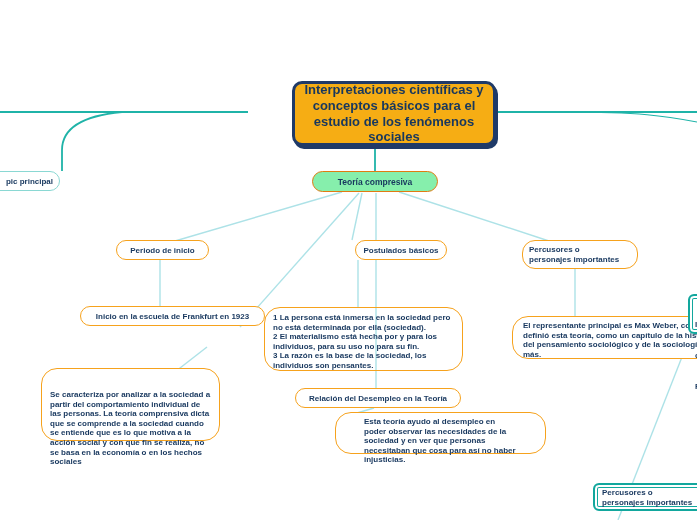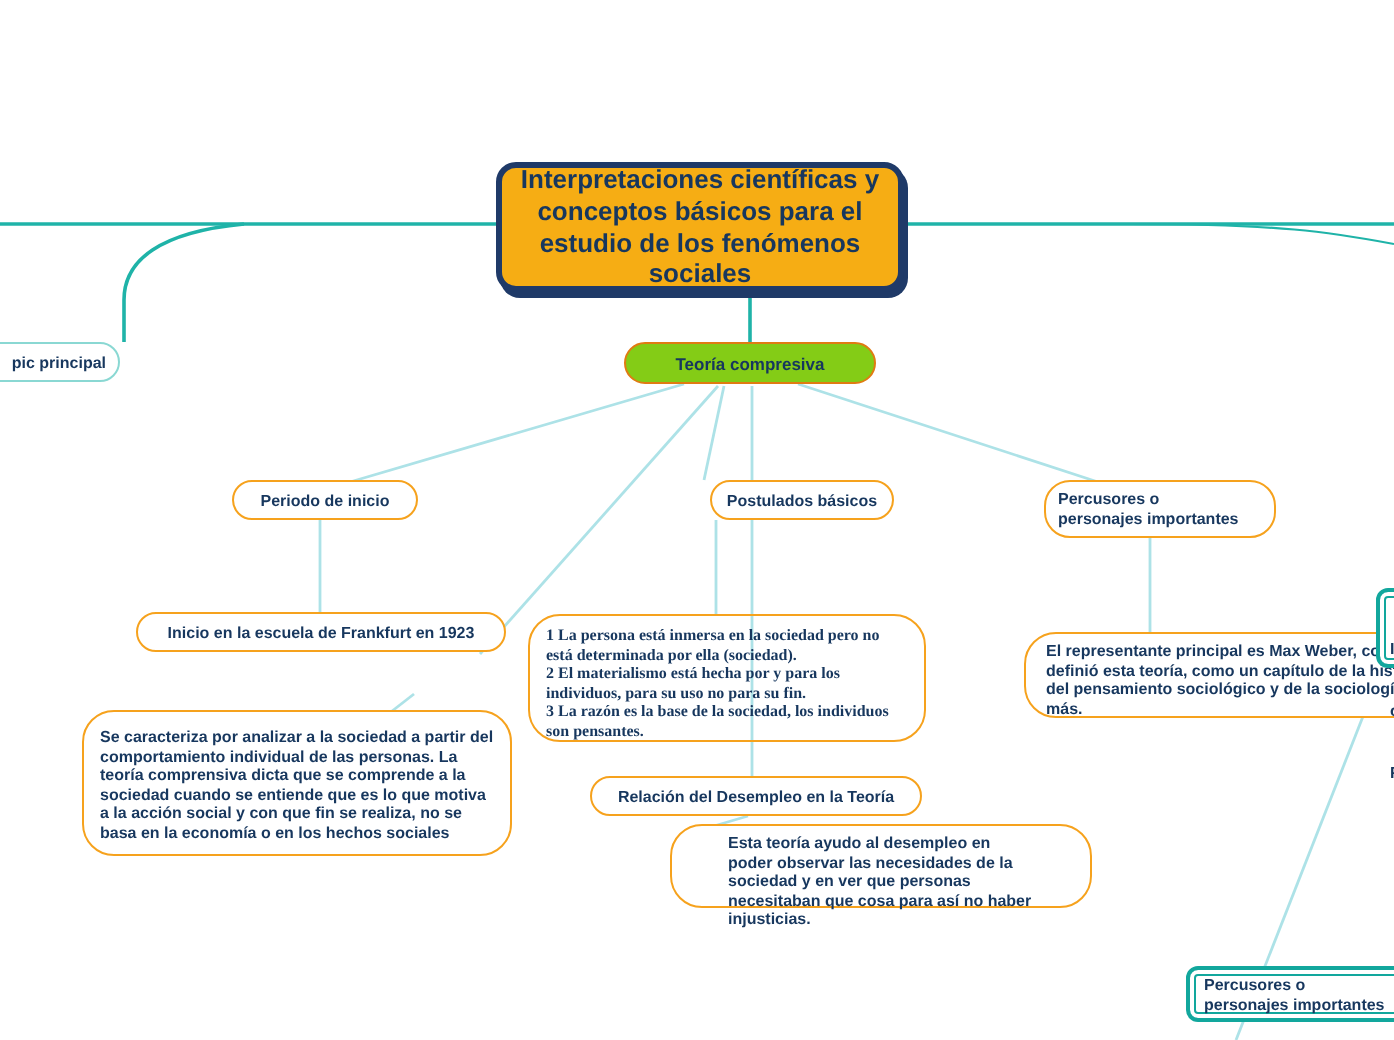--- a/index.html
+++ b/index.html
@@ -2,22 +2,22 @@
 <html><head>
 <meta charset="utf-8">
 <style>
   html,body{margin:0;padding:0;background:#fff;}
   .canvas{position:relative;width:697px;height:520px;overflow:hidden;background:#ffffff;
           font-family:"Liberation Sans", sans-serif;}
   .wires{position:absolute;left:0;top:0;z-index:0;}
   .node{position:absolute;z-index:2;box-sizing:border-box;color:#17375E;font-weight:bold;}
   .central{background:#F6AD14;border:3px solid #1F3A68;border-radius:10px;
            box-shadow:2px 3px 0 #1F3A68;font-size:13px;line-height:1.2;text-align:center;
-           display:flex;align-items:center;justify-content:center;padding:4px 8px;}
-  .root-pill{background:#84cc16;border:1px solid #E07B12;border-radius:11px;font-size:8.5px;
+           display:flex;align-items:center;justify-content:center;padding:4px 8px;margin-left:44px;}
+  .root-pill{background:#86efac;border:1px solid #E07B12;border-radius:11px;font-size:8.5px;
              display:flex;align-items:center;justify-content:center;}
   .pill{background:#ffffff;border:1.6px solid #F6A21D;border-radius:11px;font-size:8px;
         display:flex;align-items:center;justify-content:center;white-space:nowrap;}
   .pill.multiline{white-space:pre;justify-content:flex-start;text-align:left;
                   border-radius:13px;line-height:1.25;padding:0 6px;}
   .tbox{background:#ffffff;border:1.6px solid #F6A21D;border-radius:16px;font-size:8px;
         line-height:1.2;text-align:left;white-space:pre-line;}
   .tbox.transparent{background:transparent;}
   .teal-sel{background:#ffffff;border:2px solid #12A79D;border-radius:6px;
             box-shadow:inset 0 0 0 2px #ffffff, inset 0 0 0 3px #12A79D;
@@ -60,30 +60,30 @@
 
   <div class="node teal-pill" style="left:-34px;top:171px;width:94px;height:20px;padding-right:6px;">pic principal</div>
 
   <div class="node pill" style="left:116px;top:240px;width:93px;height:20px;">Periodo de inicio</div>
 
   <div class="node pill" style="left:315px;top:240px;width:92px;height:20px;margin-left:40px;">Postulados básicos</div>
 
   <div class="node pill multiline" style="left:522px;top:240px;width:116px;height:29px;">Percusores o
 personajes importantes</div>
 
-  <div class="node pill" style="left:68px;top:306px;width:185px;height:20px;">Inicio en la escuela de Frankfurt en 1923</div>
+  <div class="node pill" style="left:80px;top:306px;width:185px;height:20px;">Inicio en la escuela de Frankfurt en 1923</div>
 
 
-  <div class="node tbox transparent" style="left:264px;top:307px;width:199px;height:64px;padding:5px 8px;font-family:Liberation Serif, serif;">1 La persona está inmersa en la sociedad pero no está determinada por ella (sociedad).
+  <div class="node tbox transparent" style="left:264px;top:307px;width:199px;height:64px;padding:5px 8px;">1 La persona está inmersa en la sociedad pero no está determinada por ella (sociedad).
 2 El materialismo está hecha por y para los individuos, para su uso no para su fin.
 3 La razón es la base de la sociedad, los individuos son pensantes.</div>
 
   <div class="node tbox" style="left:472px;top:316px;width:226px;height:43px;padding:4px 10px;margin-left:40px;">El representante principal es Max Weber, concibió y definió esta teoría, como un capítulo de la historia del pensamiento sociológico y de la sociología sin más.</div>
 
-  <div class="node tbox" style="left:41px;top:355px;width:215px;height:73px;padding:8px 8px;">Se caracteriza por analizar a la sociedad a partir del comportamiento individual de las personas. La teoría comprensiva dicta que se comprende a la sociedad cuando se entiende que es lo que motiva a la acción social y con que fin se realiza, no se basa en la economía o en los hechos sociales</div>
+  <div class="node tbox" style="left:41px;top:368px;width:179px;height:73px;padding:21px 8px;">Se caracteriza por analizar a la sociedad a partir del comportamiento individual de las personas. La teoría comprensiva dicta que se comprende a la sociedad cuando se entiende que es lo que motiva a la acción social y con que fin se realiza, no se basa en la economía o en los hechos sociales</div>
 
   <div class="node pill" style="left:295px;top:388px;width:166px;height:20px;">Relación del Desempleo en la Teoría</div>
 
   <div class="node tbox" style="left:335px;top:412px;width:211px;height:42px;padding:4px 28px;">Esta teoría ayudo al desempleo en poder observar las necesidades de la sociedad y en ver que personas necesitaban que cosa para así no haber injusticias.</div>
 
   <div class="node teal-sel" style="left:593px;top:483px;width:110px;height:28px;padding:3px 7px;">Percusores o
 personajes importantes</div>
 
   <div class="node teal-sel" style="left:688px;top:294px;width:70px;height:40px;padding:3px 5px;">
     <span class="frag">I</span>

